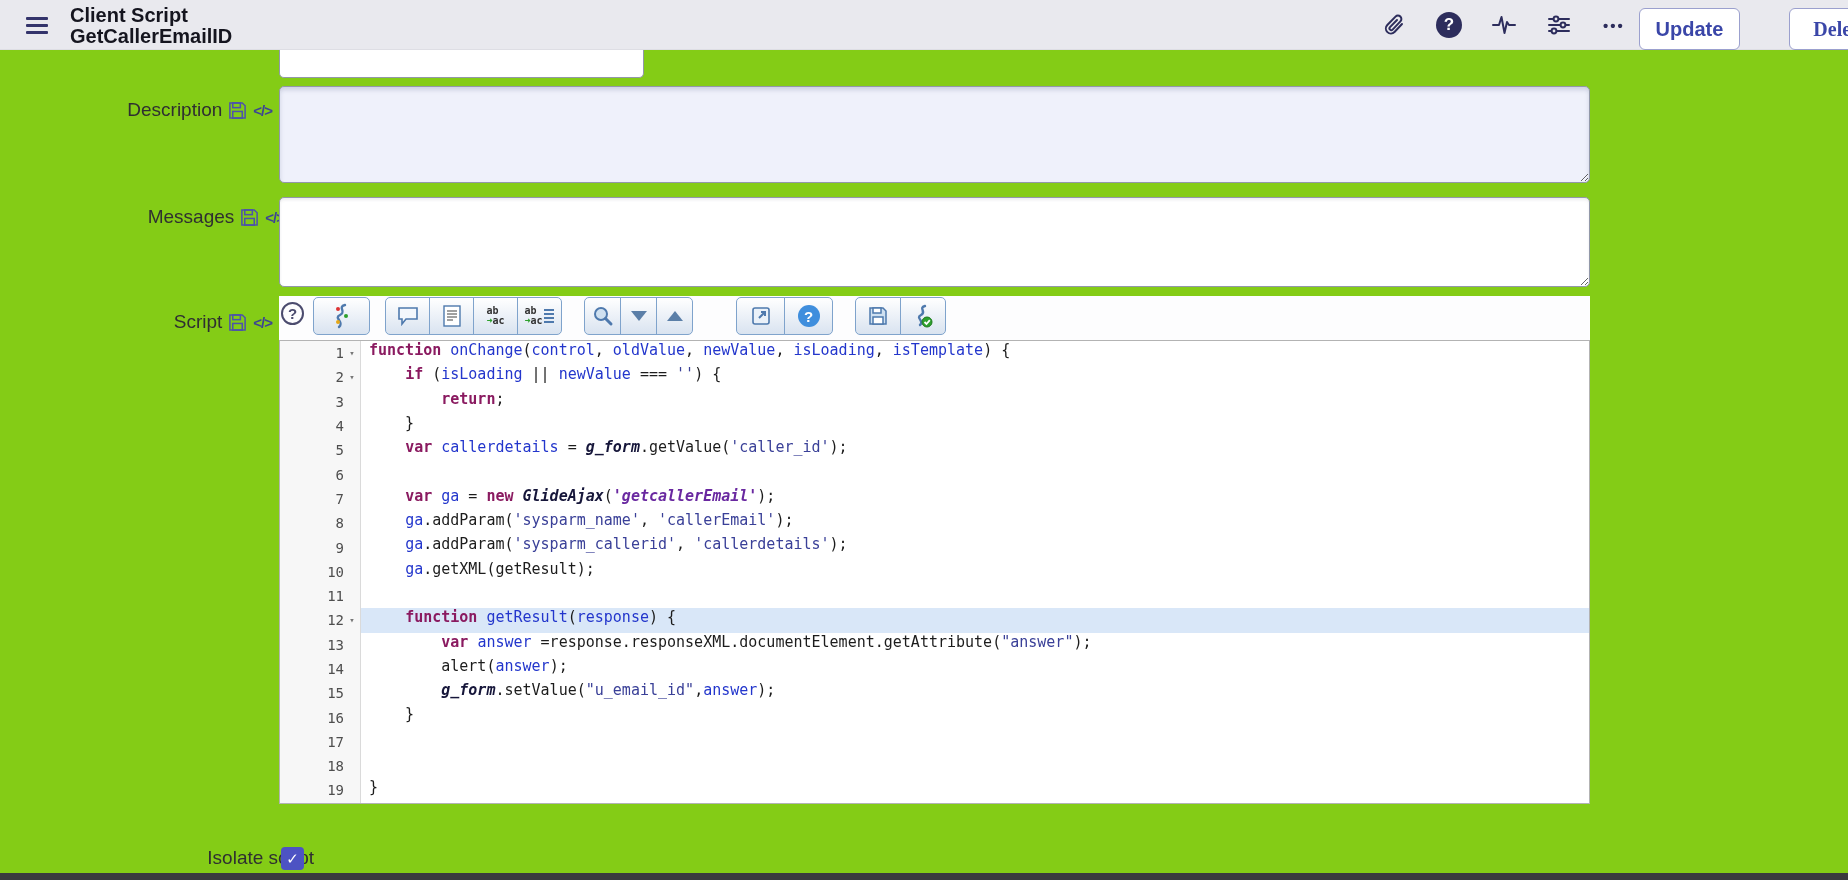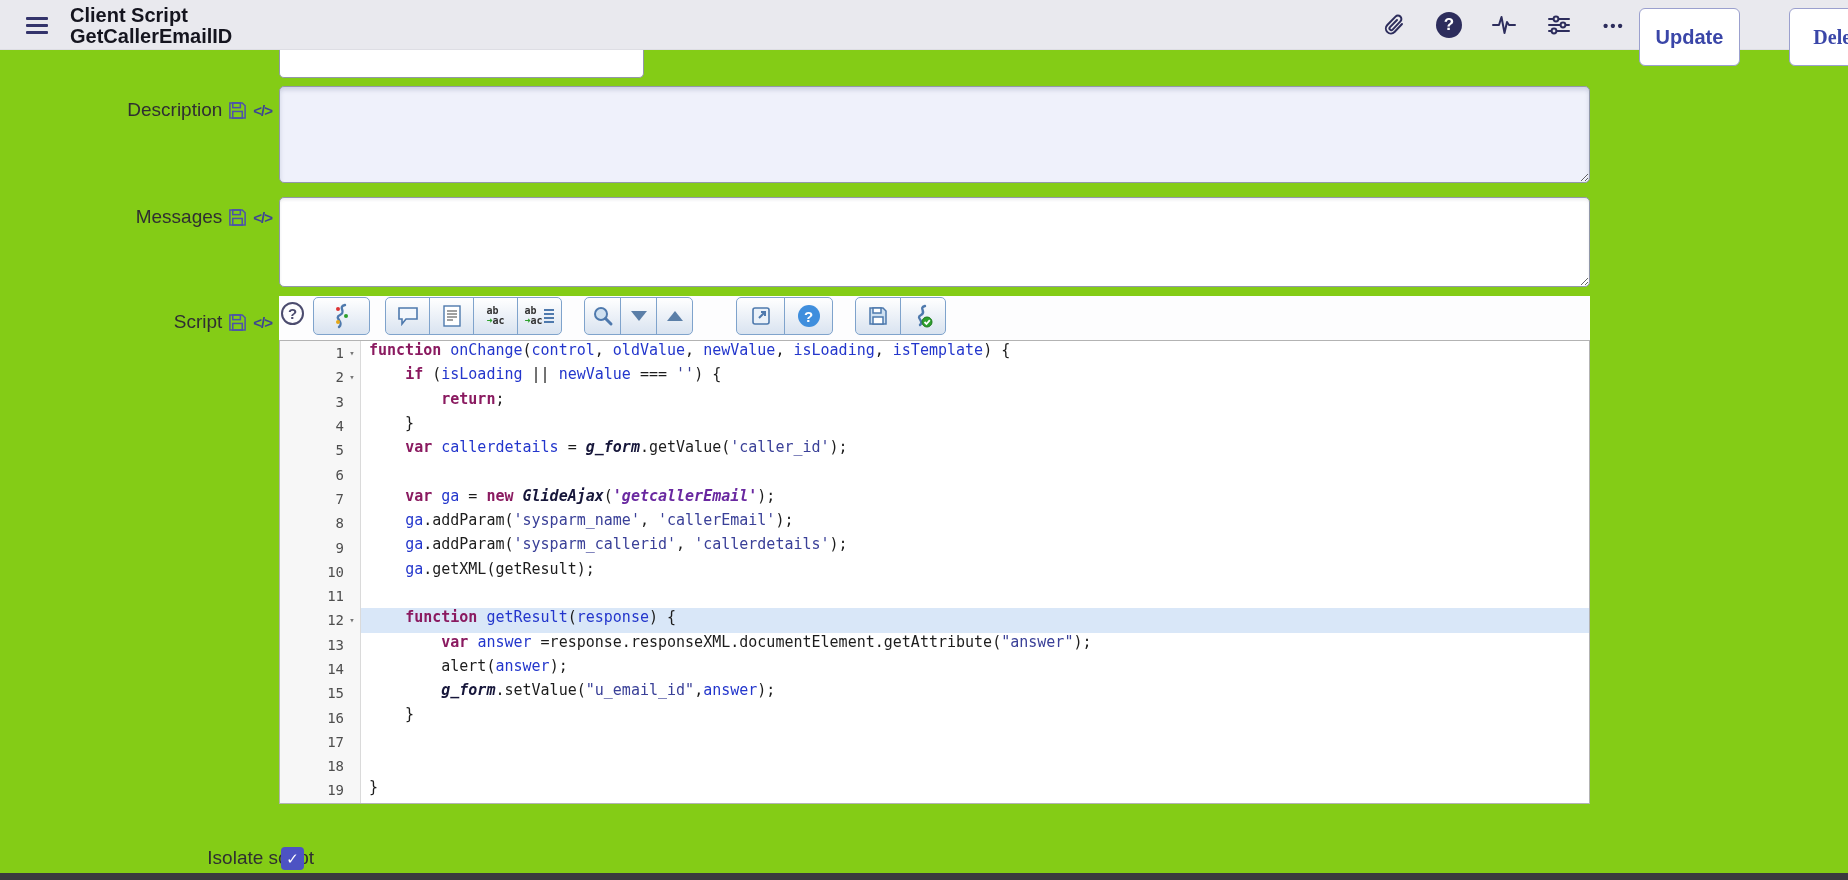--- a/index.html
+++ b/index.html
@@ -9,21 +9,21 @@
 
   
   .hdr { position:absolute; left:0; top:0; width:1848px; height:50px; background:#e9e9ee; border-bottom:1px solid #dedee4; z-index:20; }
   .burger { position:absolute; left:26px; top:17px; width:22px; height:17px; cursor:pointer; }
   .burger span { display:block; height:3px; background:#34346b; margin-bottom:4px; border-radius:1px; }
   .title { position:absolute; left:70px; top:5px; font-size:20px; font-weight:700; color:#15151f; line-height:21px; }
   .hdr-icons { position:absolute; left:1378px; top:6px; height:38px; display:flex; align-items:center; gap:23px; }
   .hicon { width:32px; height:32px; display:flex; align-items:center; justify-content:center; color:#2d2d5c; cursor:pointer; }
   .help-filled { width:26px; height:26px; border-radius:50%; background:#2d2d5c; color:#fff; font-weight:700; font-size:17px; display:flex; align-items:center; justify-content:center; }
   .dots { font-size:15px; letter-spacing:2px; color:#2d2d5c; font-weight:700; }
-  .hbtn { position:absolute; top:8px; height:58px; background:#fff; border:1px solid #9ba0ce; border-radius:6px; font-size:20px; font-weight:700; color:#3a46a8; display:flex; align-items:center; justify-content:center; cursor:pointer; font-family:"Liberation Sans", sans-serif; }
+  .hbtn { position:absolute; top:8px; height:42px; background:#fff; border:1px solid #9ba0ce; border-radius:6px; font-size:20px; font-weight:700; color:#3a46a8; display:flex; align-items:center; justify-content:center; cursor:pointer; font-family:"Liberation Sans", sans-serif; }
   #btn-update { left:1639px; width:101px; }
   #btn-delete { left:1789px; width:102px;font-family:Liberation Serif, serif; }
 
   
   .lblrow { position:absolute; left:0; width:272px; display:flex; justify-content:flex-end; align-items:center; gap:6px; }
   .lbl { font-size:19px; color:#2f2f31; white-space:nowrap; }
   .lbl-ic { color:#4d53aa; display:flex; align-items:center; }
   .code-ic { font-size:15px; font-weight:700; color:#3d4494; letter-spacing:-1px; cursor:pointer; }
 
   
@@ -121,21 +121,21 @@
       <svg width="19" height="19" viewBox="0 0 20 20" fill="none" stroke="#4d53aa" stroke-width="1.6">
         <path d="M2 2 H15 L18 5 V18 H2 Z"></path>
           <rect x="5" y="2" width="8" height="5"></rect>
           <rect x="5" y="11" width="10" height="7"></rect>
       </svg>
     </span>
     <span class="lbl-ic code-ic">&lt;/&gt;</span>
   </div>
   <textarea class="field" id="fld-desc" style=""></textarea>
 
-  <div class="lblrow" style="top:206px;">
+  <div class="lblrow" style="top:206px;margin-left:12px;">
     <span class="lbl">Messages</span>
     <span class="lbl-ic">
       <svg width="19" height="19" viewBox="0 0 20 20" fill="none" stroke="#4d53aa" stroke-width="1.6">
         <path d="M2 2 H15 L18 5 V18 H2 Z"></path>
           <rect x="5" y="2" width="8" height="5"></rect>
           <rect x="5" y="11" width="10" height="7"></rect>
       </svg>
     </span>
     <span class="lbl-ic code-ic">&lt;/&gt;</span>
   </div>

